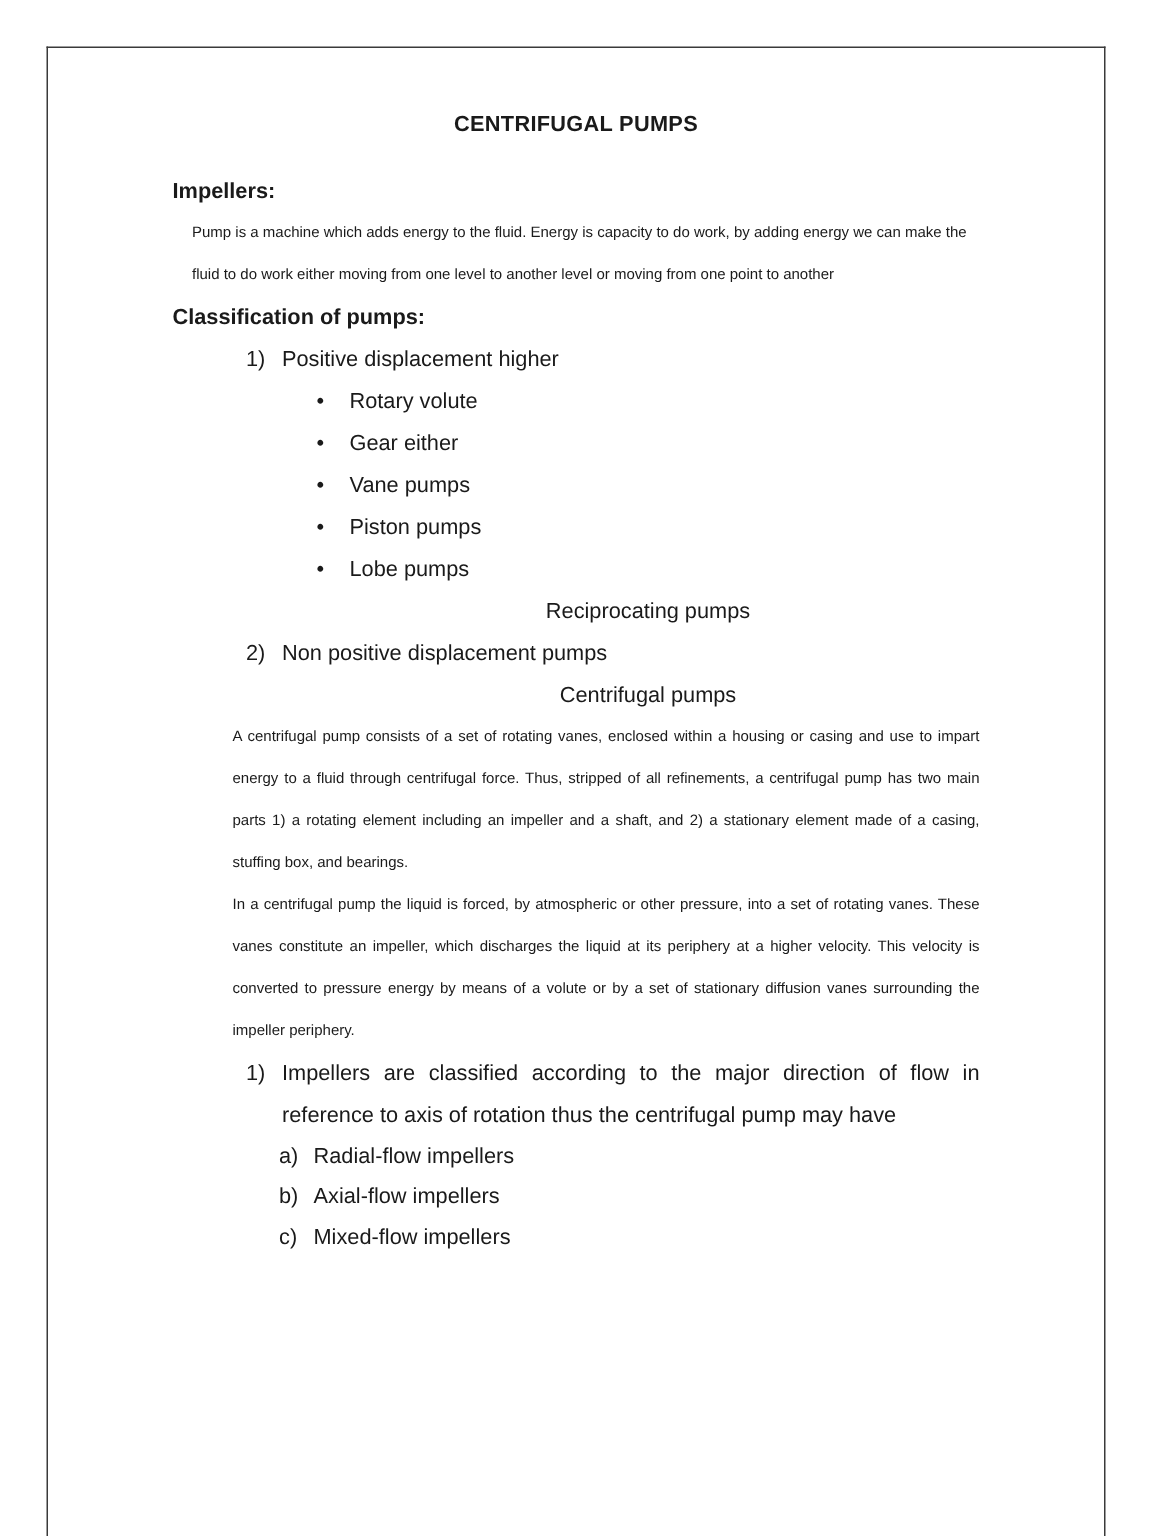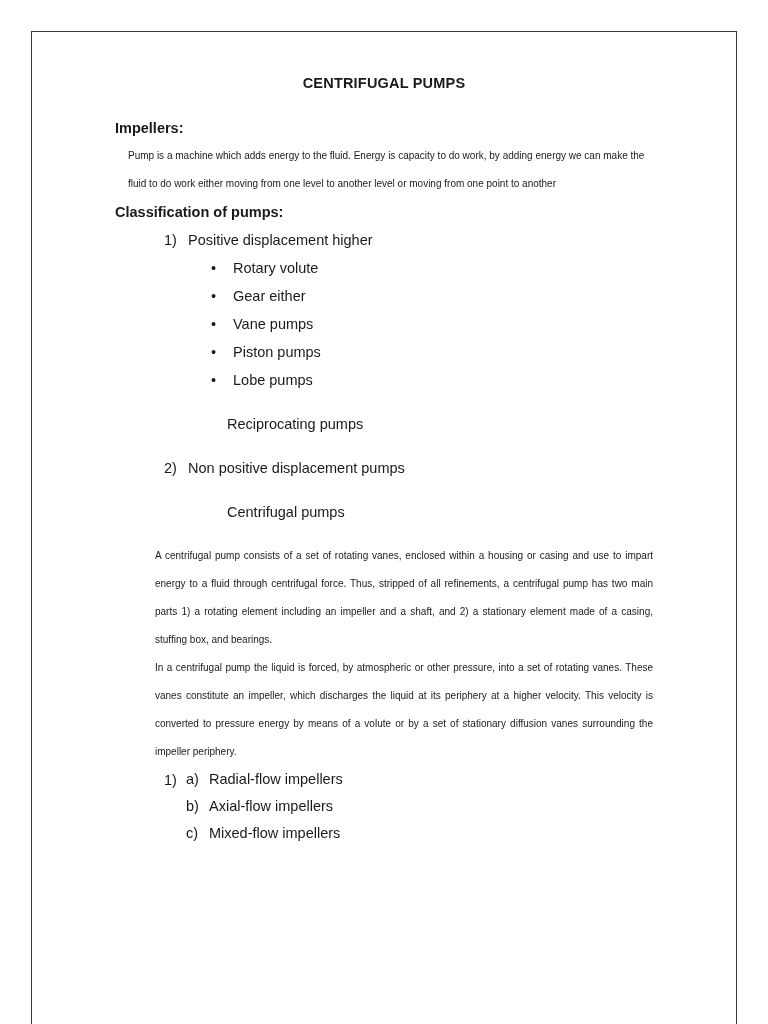--- a/index.html
+++ b/index.html
@@ -108,21 +108,22 @@
     top: 0;
     line-height: 28px;
     font-size: 14.5px;
   }
 
   
   .sub-line {
     padding-left: 96px;
     font-size: 14.5px;
     line-height: 28px;
-    margin: 16px;
+    margin: 0;
+    text-align: center;
   }
 
   
   .alpha-list {
     list-style: none;
     margin: 0;
     padding: 0;
   }
   .alpha-item {
     position: relative;
@@ -196,20 +197,21 @@
 
 
     <p class="para justified">A centrifugal pump consists of a set of rotating vanes, enclosed within a housing or casing and use to impart energy to a fluid through centrifugal force. Thus, stripped of all refinements, a centrifugal pump has two main parts 1) a rotating element including an impeller and a shaft, and 2) a stationary element made of a casing, stuffing box, and bearings.</p>
 
     <p class="para justified">In a centrifugal pump the liquid is forced, by atmospheric or other pressure, into a set of rotating vanes. These vanes constitute an impeller, which discharges the liquid at its periphery at a higher velocity. This velocity is converted to pressure energy by means of a volute or by a set of stationary diffusion vanes surrounding the impeller periphery.</p>
 
 
     <div class="num-list">
       <div class="num-item justified">
         <span class="marker">1)</span>
+        <span class="item-text">Impellers are classified according to the major direction of flow in reference to axis of rotation thus the centrifugal pump may have</span>
       </div>
 
       <div class="alpha-list">
         <div class="alpha-item">
           <span class="marker">a)</span>
           <span>Radial-flow impellers</span>
         </div>
         <div class="alpha-item">
           <span class="marker">b)</span>
           <span>Axial-flow impellers</span>

